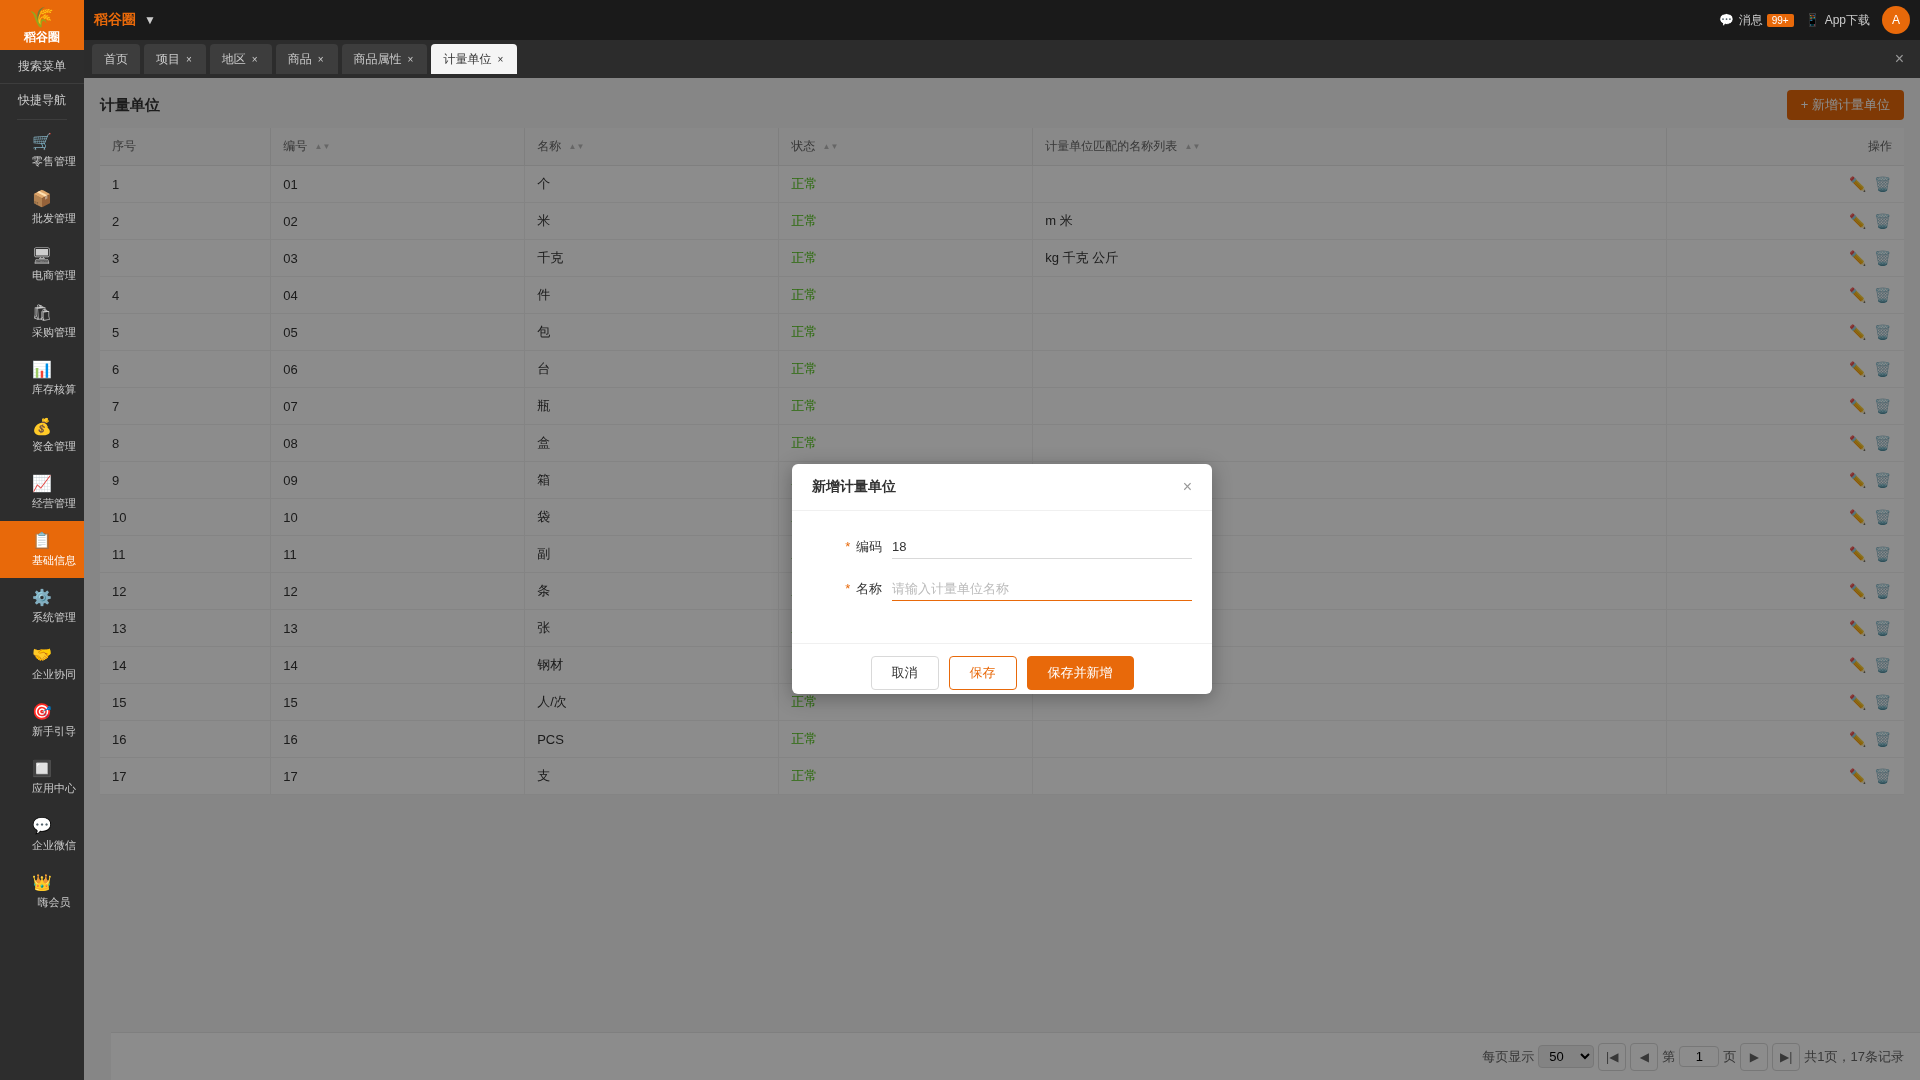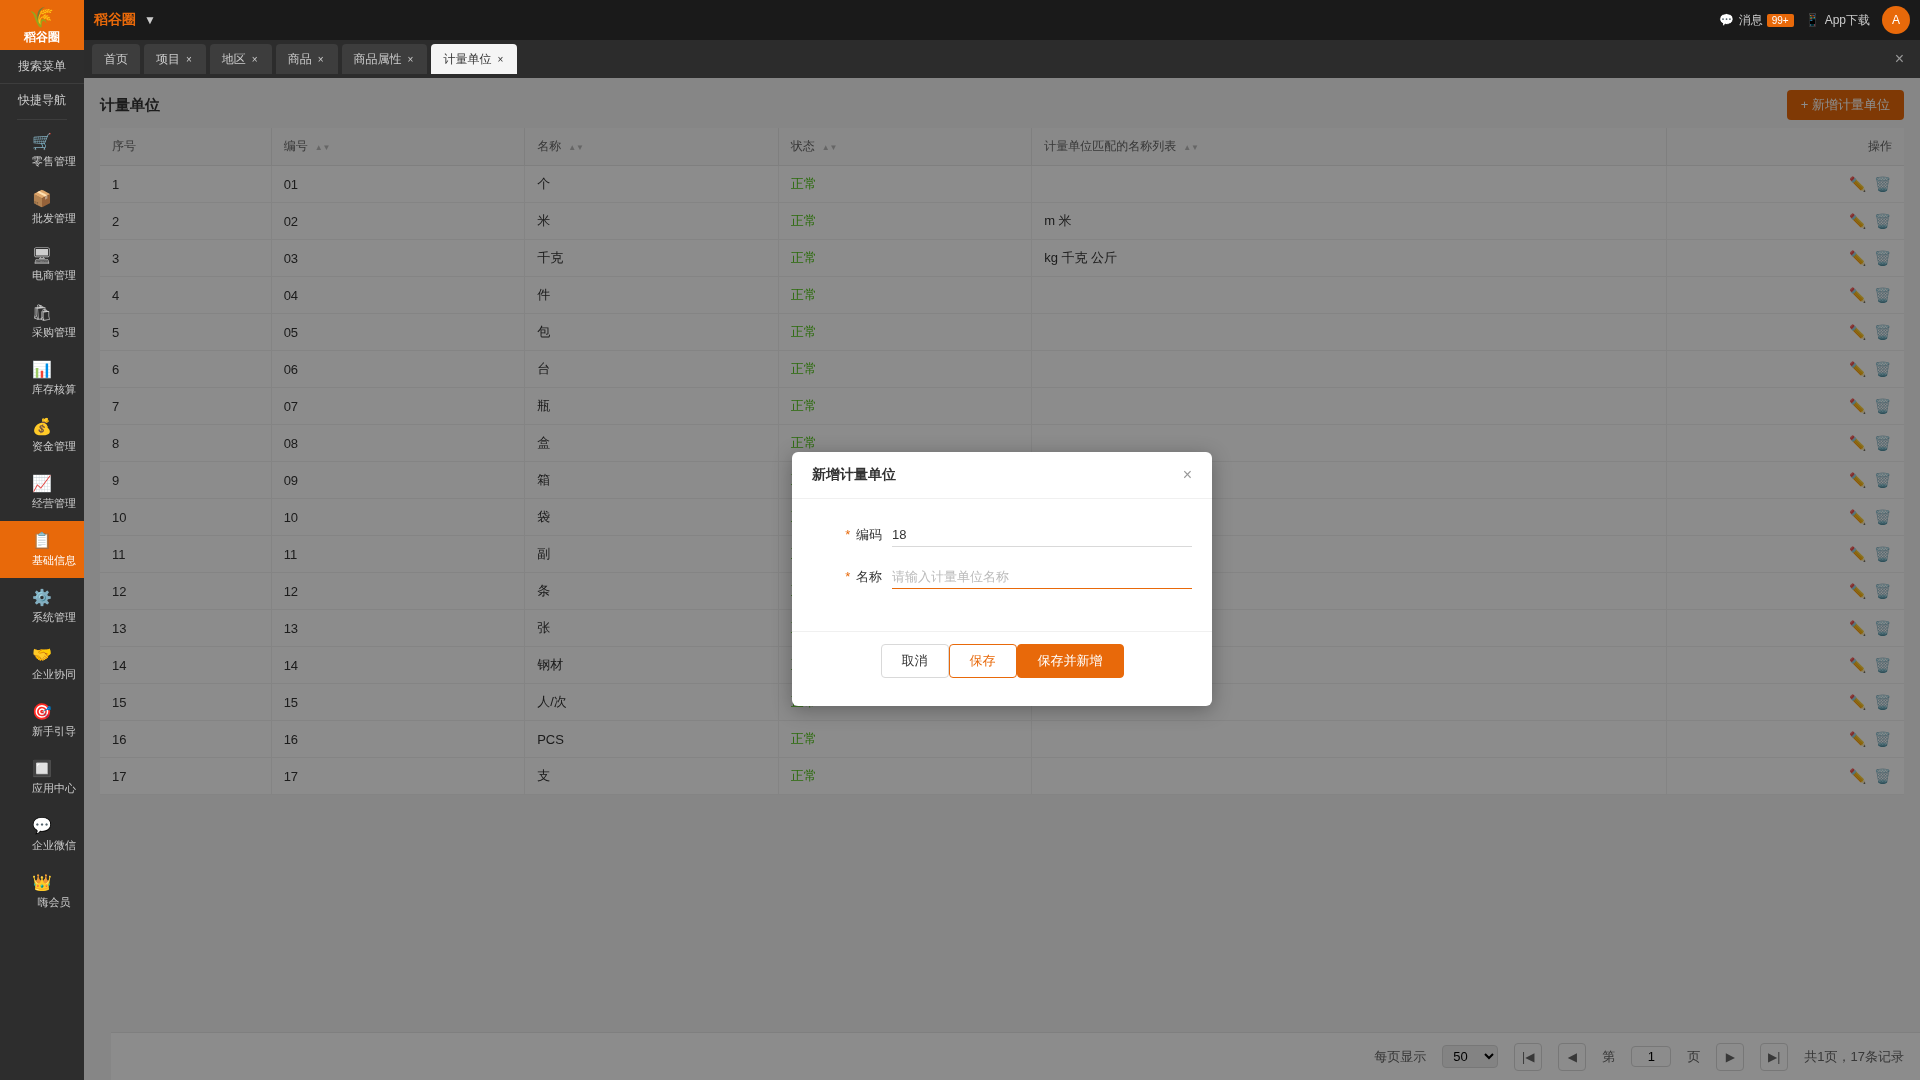--- a/index.html
+++ b/index.html
@@ -34,50 +34,50 @@
 
     
     .content { flex: 1; background: #f5f5f5; padding: 0; display: flex; flex-direction: column; position: relative; }
     .content-header { padding: 12px 16px 8px; display: flex; align-items: center; justify-content: space-between; }
     .content-title { font-size: 15px; font-weight: bold; color: #333; }
     .add-btn { background: #e8690a; color: white; border: none; padding: 6px 14px; border-radius: 4px; cursor: pointer; font-size: 13px; }
 
     
     .table-wrap { padding: 0 16px; flex: 1; overflow: auto; }
     table { width: 100%; border-collapse: collapse; background: white; }
-    thead tr { background: #f9f9f9; font-family: Liberation Serif, serif; }
+    thead tr { background: #f9f9f9; }
     th { padding: 10px 12px; text-align: left; font-weight: 500; color: #666; font-size: 12px; border-bottom: 1px solid #e8e8e8; border-right: 1px solid #e8e8e8; white-space: nowrap; }
     th:last-child { border-right: none; }
     td { padding: 9px 12px; border-bottom: 1px solid #f0f0f0; border-right: 1px solid #f0f0f0; color: #333; font-size: 13px; }
     td:last-child { border-right: none; }
     .status-normal { color: #52c41a; }
     .action-icons { display: flex; gap: 8px; justify-content: flex-end; }
     .action-icon { color: #999; cursor: pointer; font-size: 14px; }
     .sort-arrows { display: inline-flex; flex-direction: column; margin-left: 4px; font-size: 8px; color: #bbb; vertical-align: middle; }
 
     
-    .pagination { height: 48px; display: flex; align-items: center; justify-content: flex-end; padding: 0 16px; background: white; border-top: 1px solid #e8e8e8; gap: 16px; font-size: 13px; color: #666; margin-left: 27px; }
+    .pagination { height: 48px; display: flex; align-items: center; justify-content: flex-end; padding: 0 16px; background: white; border-top: 1px solid #e8e8e8; gap: 4px; font-size: 13px; color: #666; margin-left: 27px; }
     .page-select { border: 1px solid #d9d9d9; border-radius: 4px; padding: 2px 6px; font-size: 13px; }
     .page-btn { width: 28px; height: 28px; border: 1px solid #d9d9d9; background: white; border-radius: 4px; cursor: pointer; display: flex; align-items: center; justify-content: center; font-size: 12px; color: #666; }
     .page-input { width: 40px; border: 1px solid #d9d9d9; border-radius: 4px; padding: 2px 4px; text-align: center; font-size: 13px; }
 
     
     .modal-overlay { position: absolute; top: 0; left: 0; right: 0; bottom: 0; background: rgba(0,0,0,0.45); display: flex; align-items: center; justify-content: center; z-index: 100; }
     .modal { background: white; border-radius: 6px; width: 420px; padding: 0; box-shadow: 0 4px 20px rgba(0,0,0,0.3); }
     .modal-header { padding: 14px 20px; border-bottom: 1px solid #f0f0f0; display: flex; align-items: center; justify-content: space-between; }
     .modal-title { font-size: 14px; font-weight: 600; color: #333; }
     .modal-close { background: none; border: none; cursor: pointer; color: #999; font-size: 16px; line-height: 1; }
     .modal-body { padding: 24px 20px; }
     .form-row { display: flex; align-items: center; margin-bottom: 18px; }
     .form-label { width: 80px; text-align: right; padding-right: 10px; font-size: 13px; color: #333; }
     .form-label .required { color: #e8690a; margin-right: 2px; }
     .form-input { flex: 1; border: none; border-bottom: 1px solid #d9d9d9; padding: 4px 0; font-size: 13px; outline: none; color: #333; }
     .form-input.active { border-bottom-color: #e8690a; }
     .form-input::placeholder { color: #bbb; }
-    .modal-footer { padding: 12px 20px 28px; display: flex; justify-content: center; border-top: 1px solid #f0f0f0; }
+    .modal-footer { padding: 12px 20px 4px; display: flex; justify-content: center; gap: 10px; border-top: 1px solid #f0f0f0; }
     .btn-cancel { background: white; border: 1px solid #d9d9d9; color: #333; padding: 7px 20px; border-radius: 4px; cursor: pointer; font-size: 13px; }
     .btn-save { background: white; border: 1px solid #e8690a; color: #e8690a; padding: 7px 20px; border-radius: 4px; cursor: pointer; font-size: 13px; }
     .btn-save-new { background: #e8690a; border: 1px solid #e8690a; color: white; padding: 7px 20px; border-radius: 4px; cursor: pointer; font-size: 13px; }
 
     
     .tabs-close { margin-left: auto; color: #999; cursor: pointer; padding: 0 8px; font-size: 16px; }
   </style>
 </head>
 <body>
 

